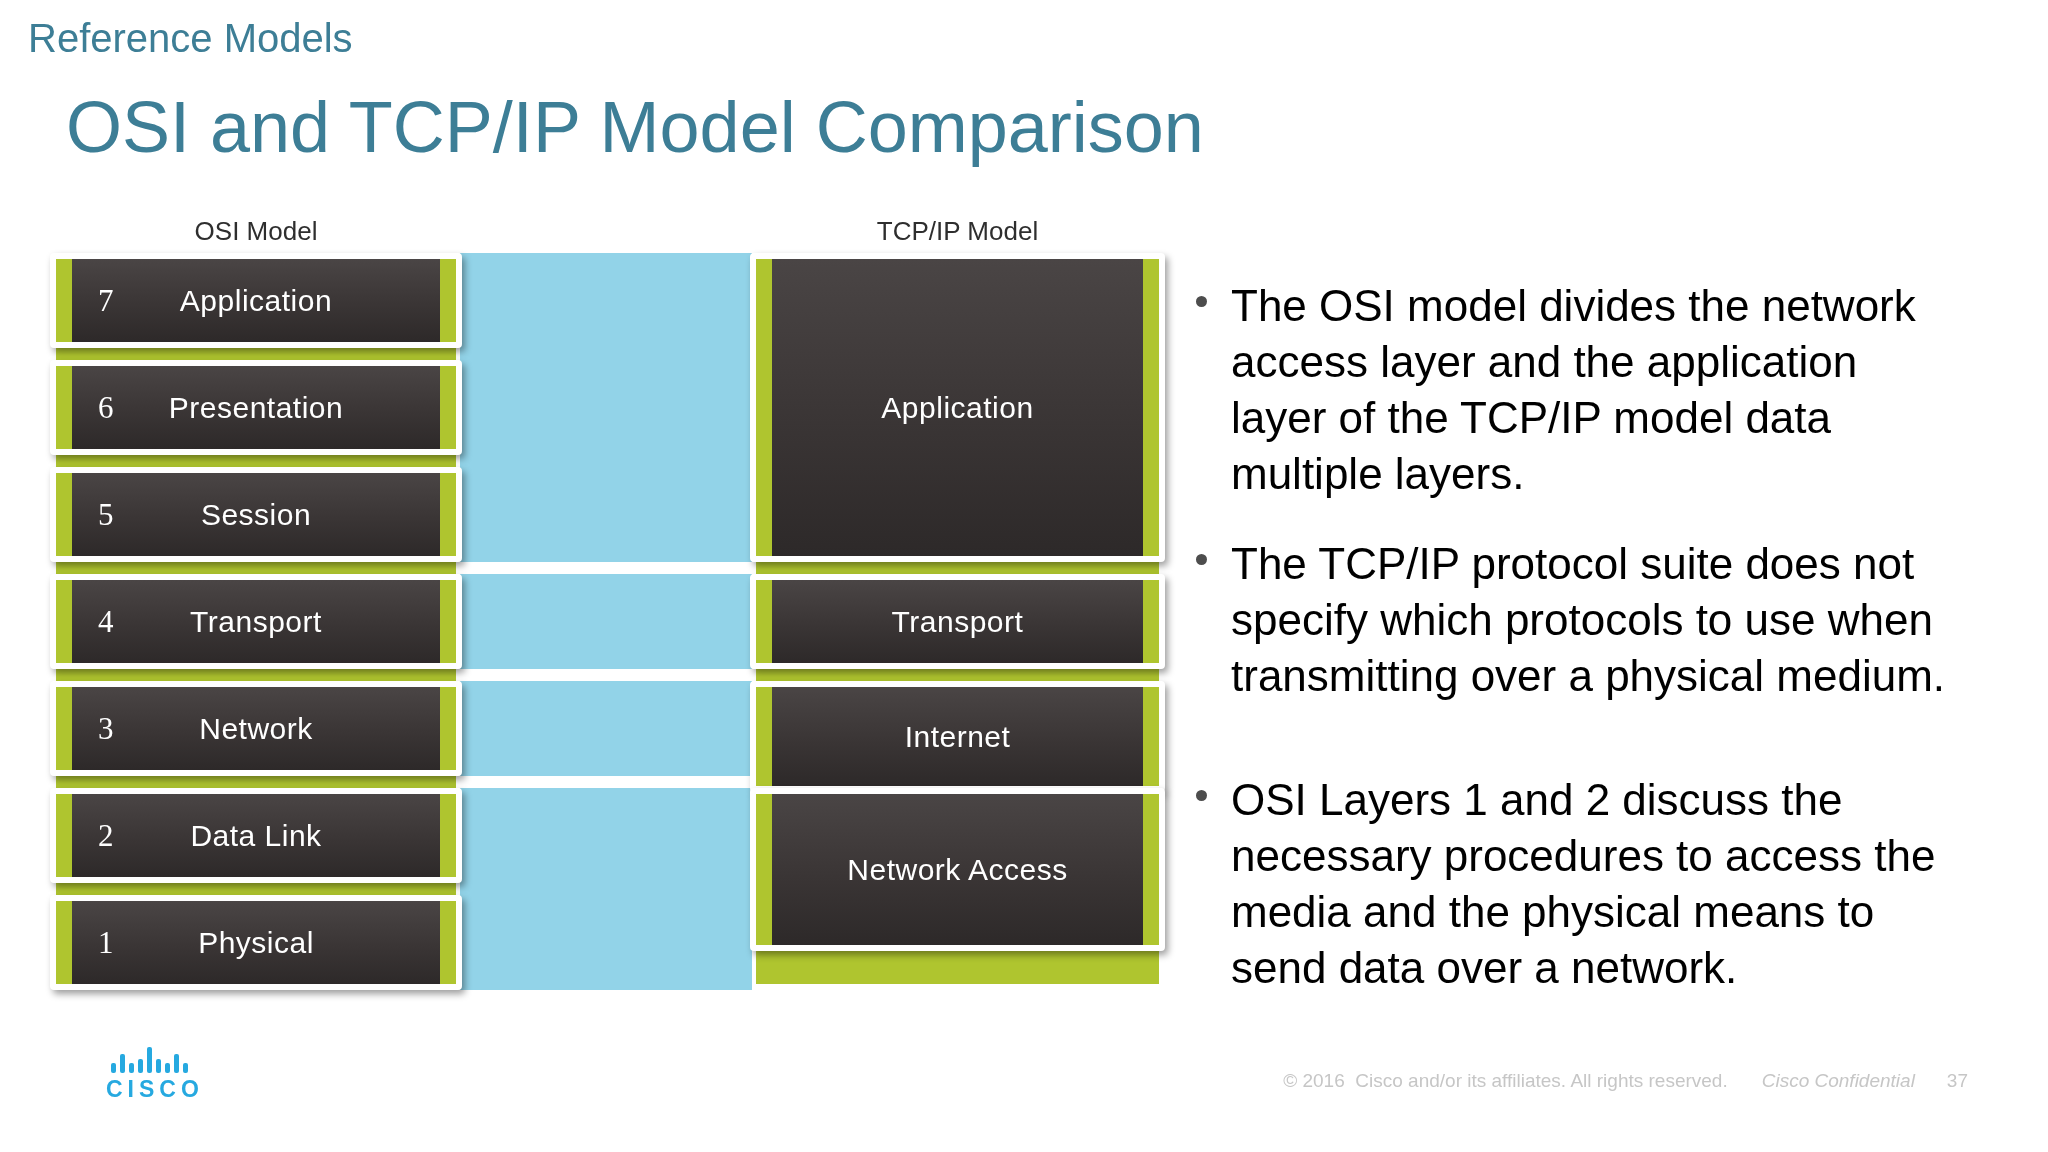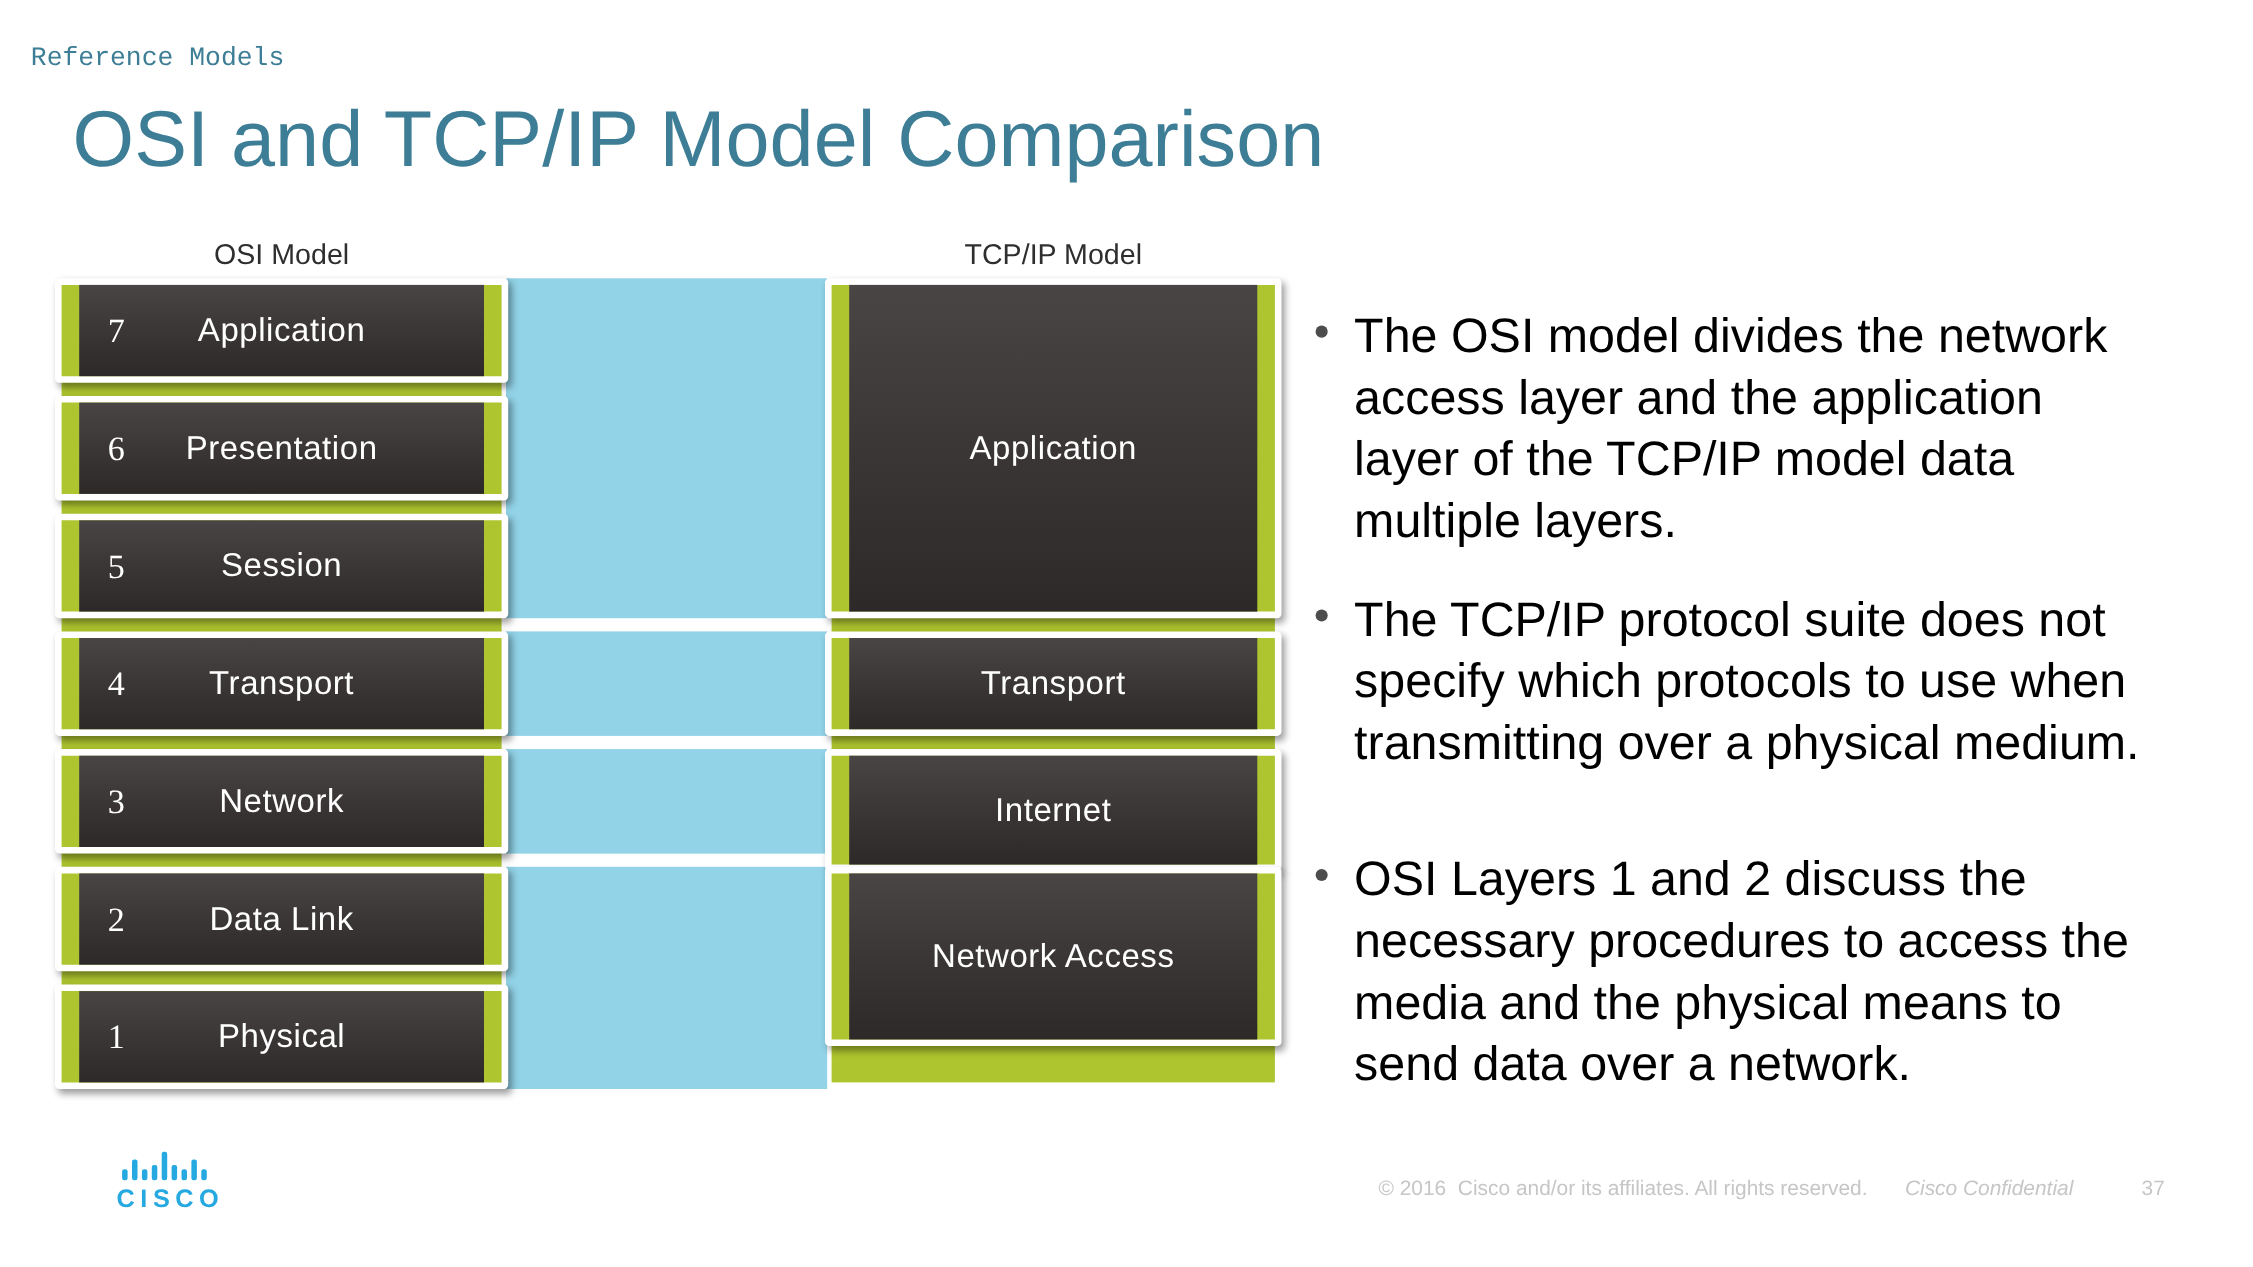--- a/index.html
+++ b/index.html
@@ -8,22 +8,22 @@
     --band-blue:#92d3e8;
     --box-dark:#3b3636;
     --cisco-blue:#26a9e0;
   }
   *{margin:0;padding:0;box-sizing:border-box;}
   html,body{width:2048px;height:1152px;background:#ffffff;overflow:hidden;
     font-family:"Liberation Sans", sans-serif;}
   .slide{position:relative;width:2048px;height:1152px;background:#ffffff;}
 
   
-  .pretitle{position:absolute;left:28px;top:30px;font-size:24px;line-height:48px;
-    color:var(--accent-teal);font-family:Liberation Mono, monospace;}
+  .pretitle{position:absolute;left:28px;top:14px;font-size:40px;line-height:48px;
+    color:var(--accent-teal);}
   .title{position:absolute;left:26px;top:84px;font-size:72px;line-height:86px;
     color:var(--accent-teal);margin-left:40px;}
 
   
   .col-label{position:absolute;top:216px;font-size:26px;color:#2e2e2e;text-align:center;}
   .osi-col-label{left:50px;width:412px;}
   .tcp-col-label{left:750px;width:415px;}
 
   .green-underlay{position:absolute;background:var(--layer-green);z-index:1;}
   .osi-underlay{left:56px;top:259px;width:400px;height:725px;}
@@ -74,21 +74,21 @@
   .logo-bars .bar:nth-child(6){height:14px;}
   .logo-bars .bar:nth-child(7){height:10px;}
   .logo-bars .bar:nth-child(8){height:19px;}
   .logo-bars .bar:nth-child(9){height:10px;}
   .logo-word{margin-top:3px;color:var(--cisco-blue);font-size:23px;font-weight:bold;
     letter-spacing:5px;}
 
   .footer-line{position:absolute;right:80px;top:1070px;display:flex;align-items:baseline;
     font-size:19px;color:#c6c6c6;}
   .footer-line .confidential{margin-left:34px;font-style:italic;}
-  .footer-line .pagenum{margin-left:62px;}
+  .footer-line .pagenum{margin-left:32px;}
   .footer-copyright{white-space:pre;}
 </style>
 </head>
 <body>
 
 <div class="slide">
 
   <div class="pretitle">Reference Models</div>
   <div class="title">OSI and TCP/IP Model Comparison</div>
 

